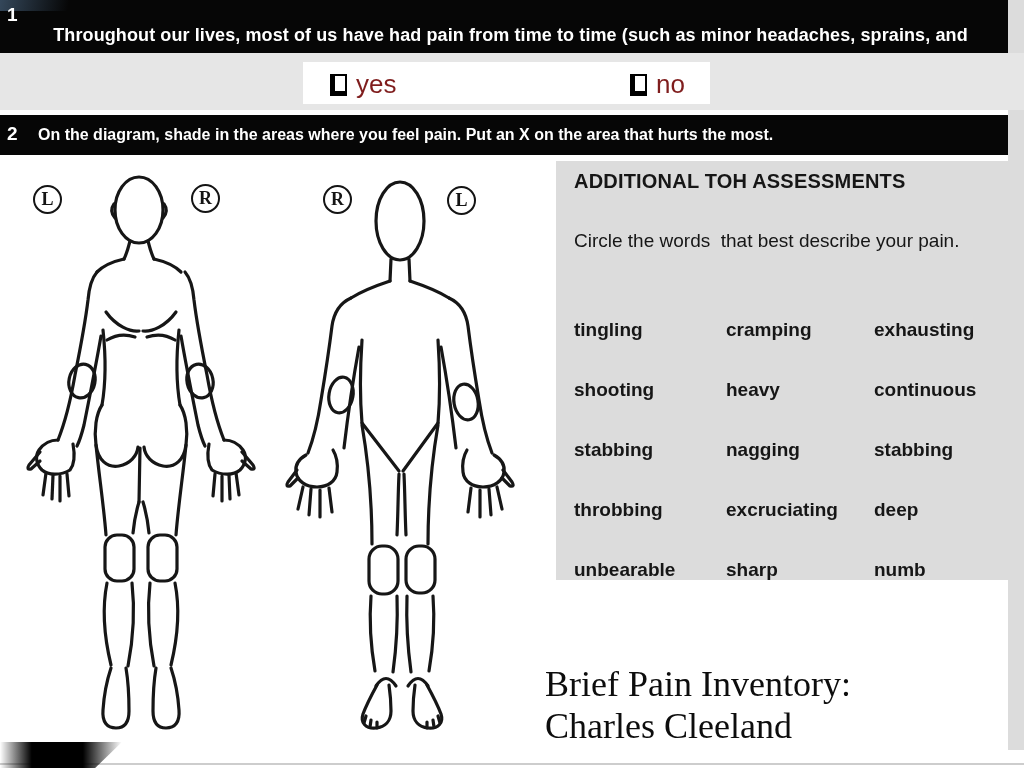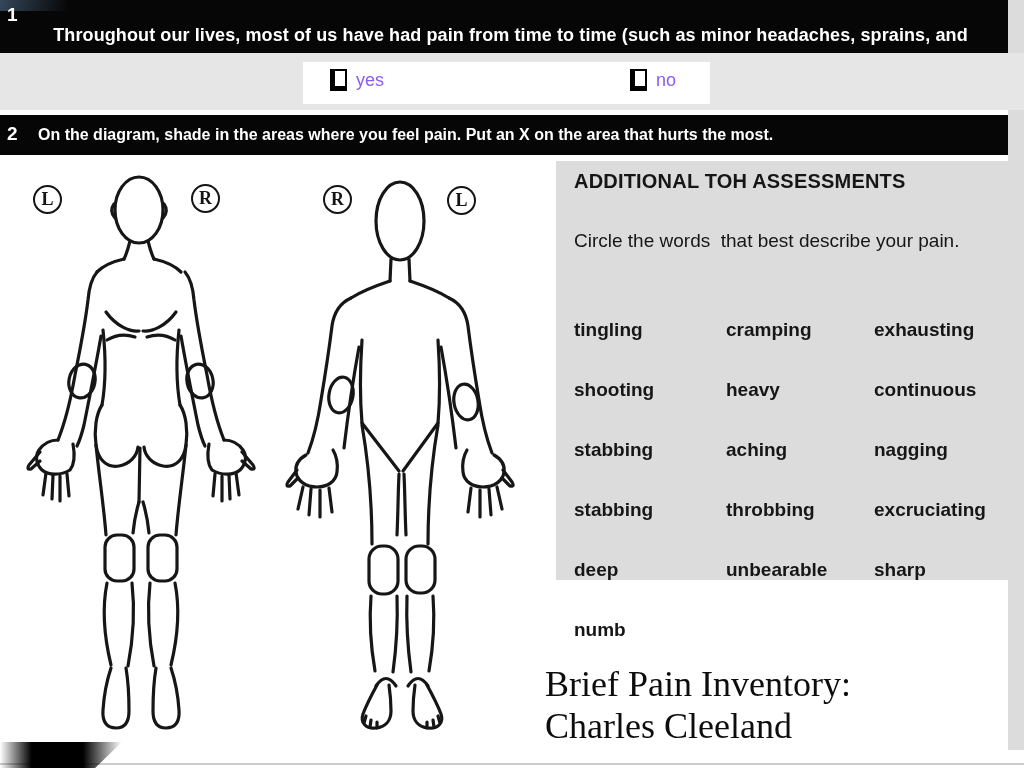--- a/index.html
+++ b/index.html
@@ -27,21 +27,21 @@
     background:linear-gradient(100deg, rgba(90,125,160,0.55), rgba(90,125,160,0) 80%); }
 
   
   .band { position:absolute; left:0; top:53px; width:1024px; height:57px; background:#e6e6e6; }
   .yesno-box { position:absolute; left:303px; top:62px; width:407px; height:42px; background:#ffffff; }
   .option { position:absolute; top:7px; display:flex; align-items:center; cursor:pointer; }
   .option-yes { left:27px; }
   .option-no  { left:327px;justify-content:center; }
   .cbox { display:inline-block; width:17px; height:22px; background:#fff;
     border:2px solid #000; border-left-width:5px; border-bottom-width:5px; margin-right:9px; }
-  .option-label { font-size:18px; color:#8b5cf6; }
+  .option-label { font-size:26px; color:#7f1d1d; }
 
   
   .figures { position:absolute; left:0; top:158px; width:560px; height:592px; }
   .figures path, .figures ellipse, .figures rect { fill:none; stroke:#161616; stroke-width:3.2; stroke-linecap:round; stroke-linejoin:round; }
   .marker { position:absolute; width:29px; height:29px; border:2.5px solid #141414; border-radius:50%;
     font-family:"Liberation Serif", serif; font-weight:bold; font-size:18px; color:#141414;
     text-align:center; line-height:25px; background:#fff; }
   .marker-back-l  { left:33px;  top:185px; }
   .marker-back-r  { left:191px; top:184px; }
   .marker-front-r { left:323px; top:185px; }
@@ -233,21 +233,20 @@
     <div class="panel-title">ADDITIONAL TOH ASSESSMENTS</div>
     <div class="panel-instruction">Circle the words  that best describe your pain.</div>
     <div class="word-grid">
       <span class="word">tingling</span>
       <span class="word">cramping</span>
       <span class="word">exhausting</span>
       <span class="word">shooting</span>
       <span class="word">heavy</span>
       <span class="word">continuous</span>
       <span class="word">stabbing</span>
-      <span class="word">aching</span>
       <span class="word">nagging</span>
       <span class="word">stabbing</span>
       <span class="word">throbbing</span>
       <span class="word">excruciating</span>
       <span class="word">deep</span>
       <span class="word">unbearable</span>
       <span class="word">sharp</span>
       <span class="word">numb</span>
     </div>
   </div>

